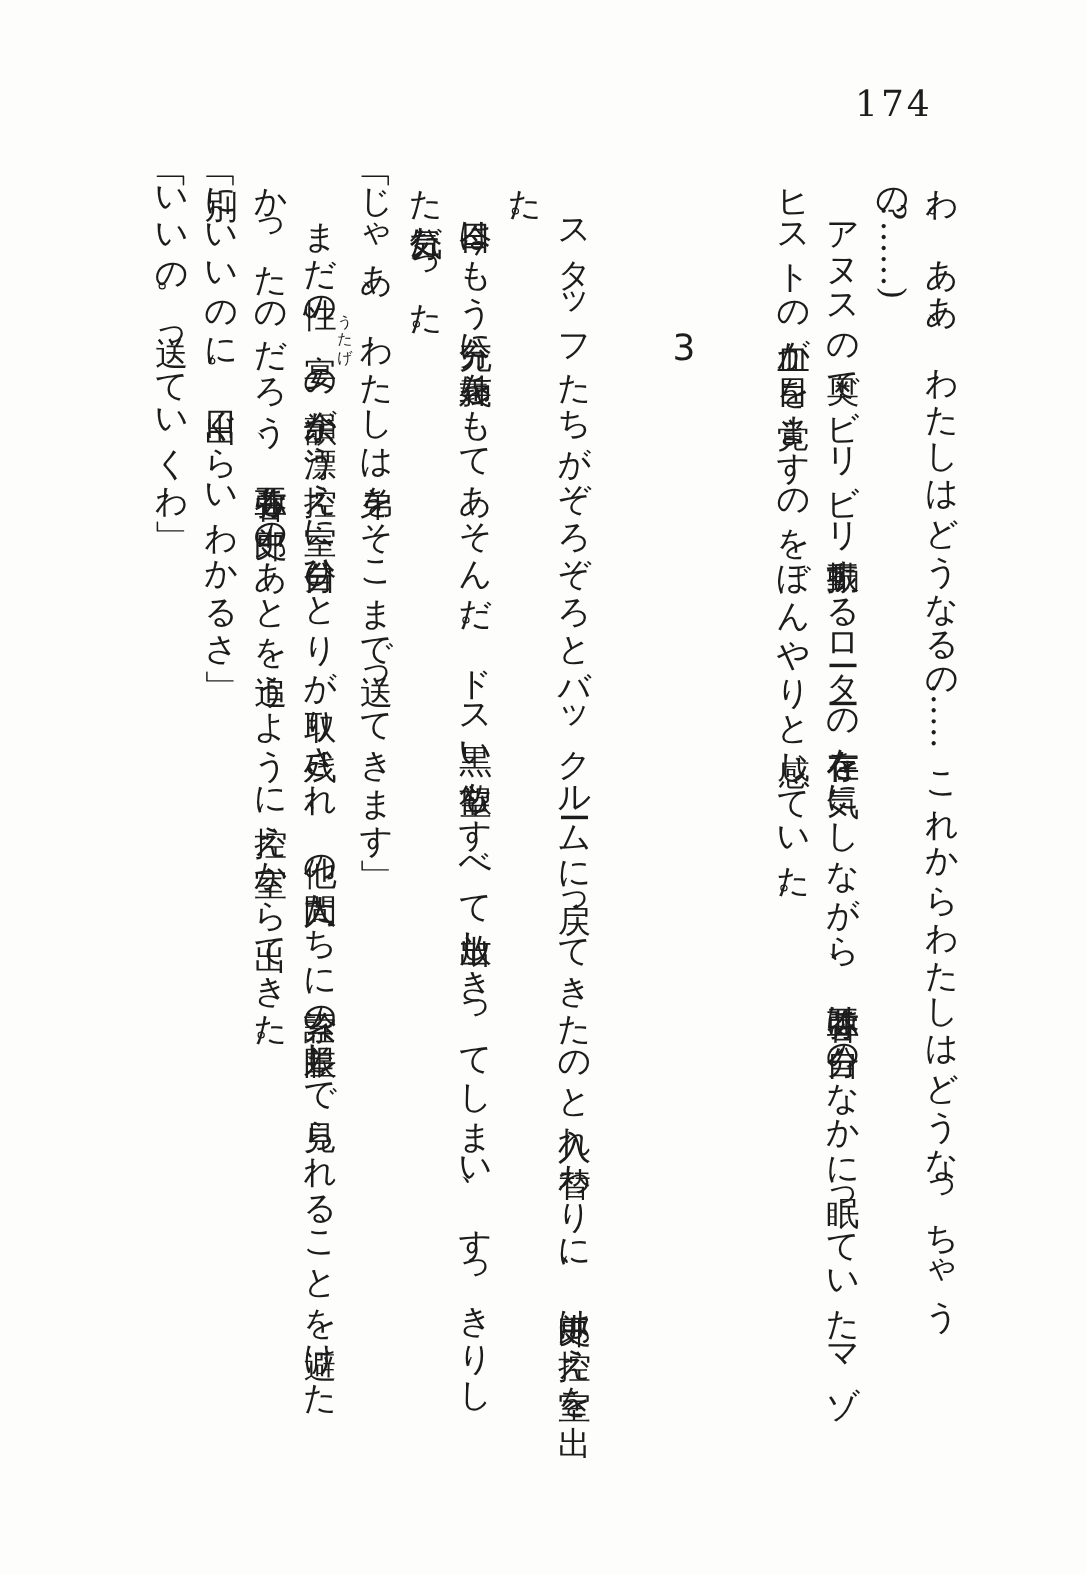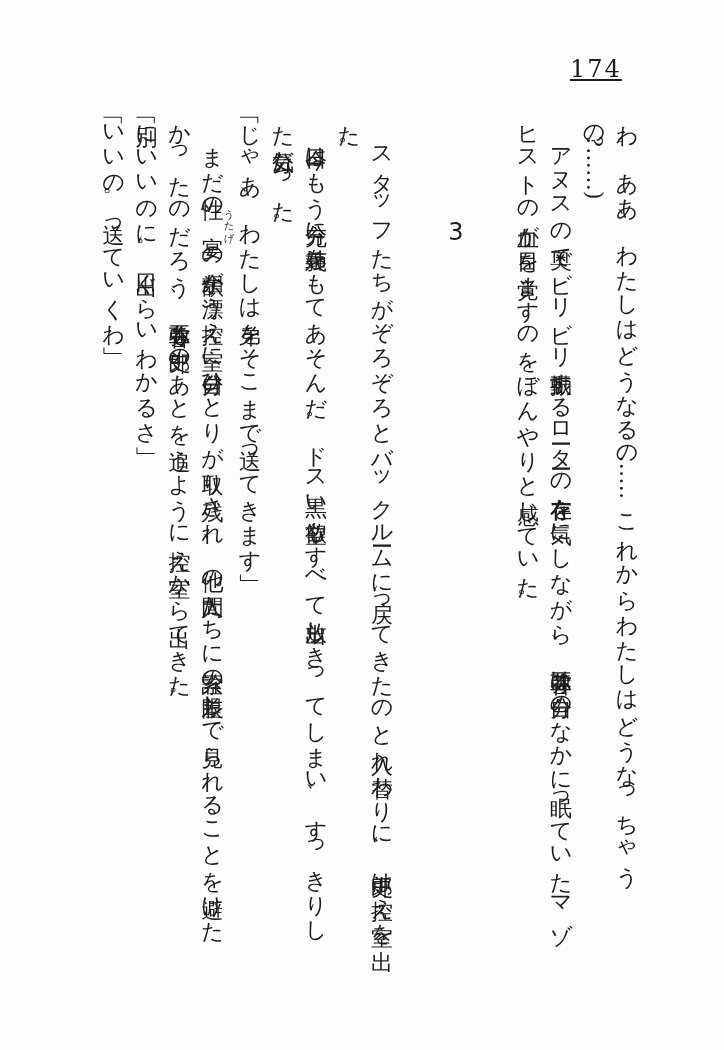--- a/index.html
+++ b/index.html
@@ -17,21 +17,20 @@
     font-family: "DejaVu Serif", "Liberation Serif", serif;
     color: #1c1c1c;
   }
   .page-number {
     position: absolute;
     top: 55px;
     left: 570px;
     font-size: 24px;
     letter-spacing: 2px;
     color: #1d1d1d;
-    text-decoration: underline;
   }
   .text-flow {
     position: absolute;
     top: 110px;
     right: 80px;
     width: 548px;
     height: 838px;
     writing-mode: vertical-rl;
     -webkit-writing-mode: vertical-rl;
     text-orientation: mixed;

